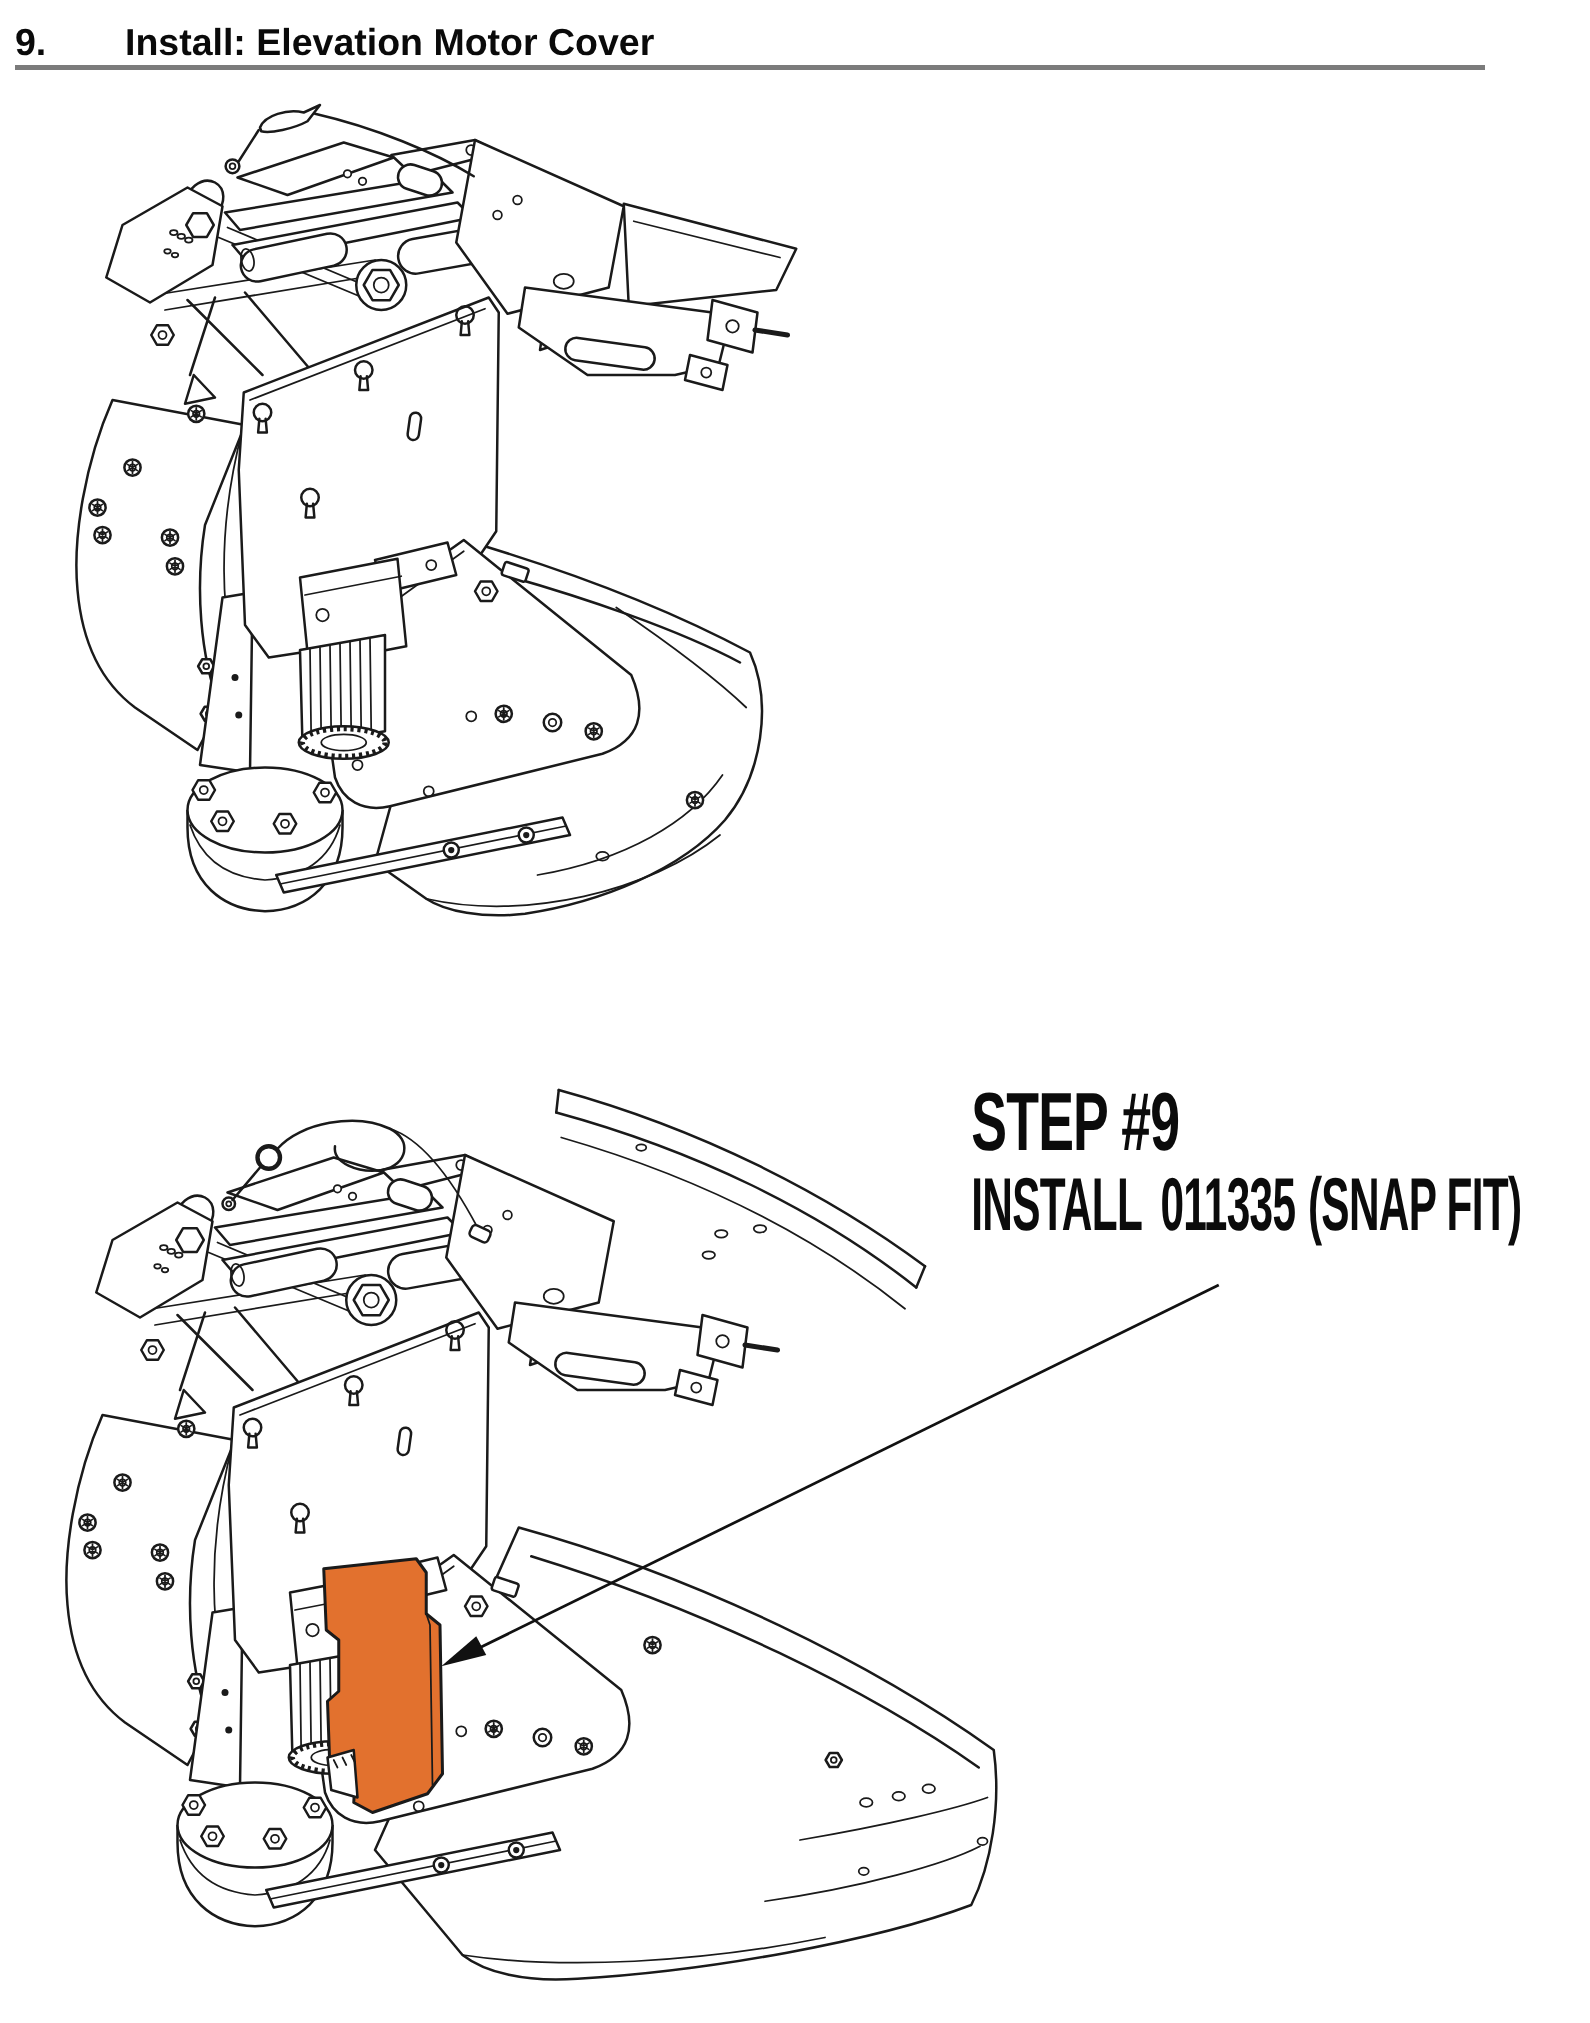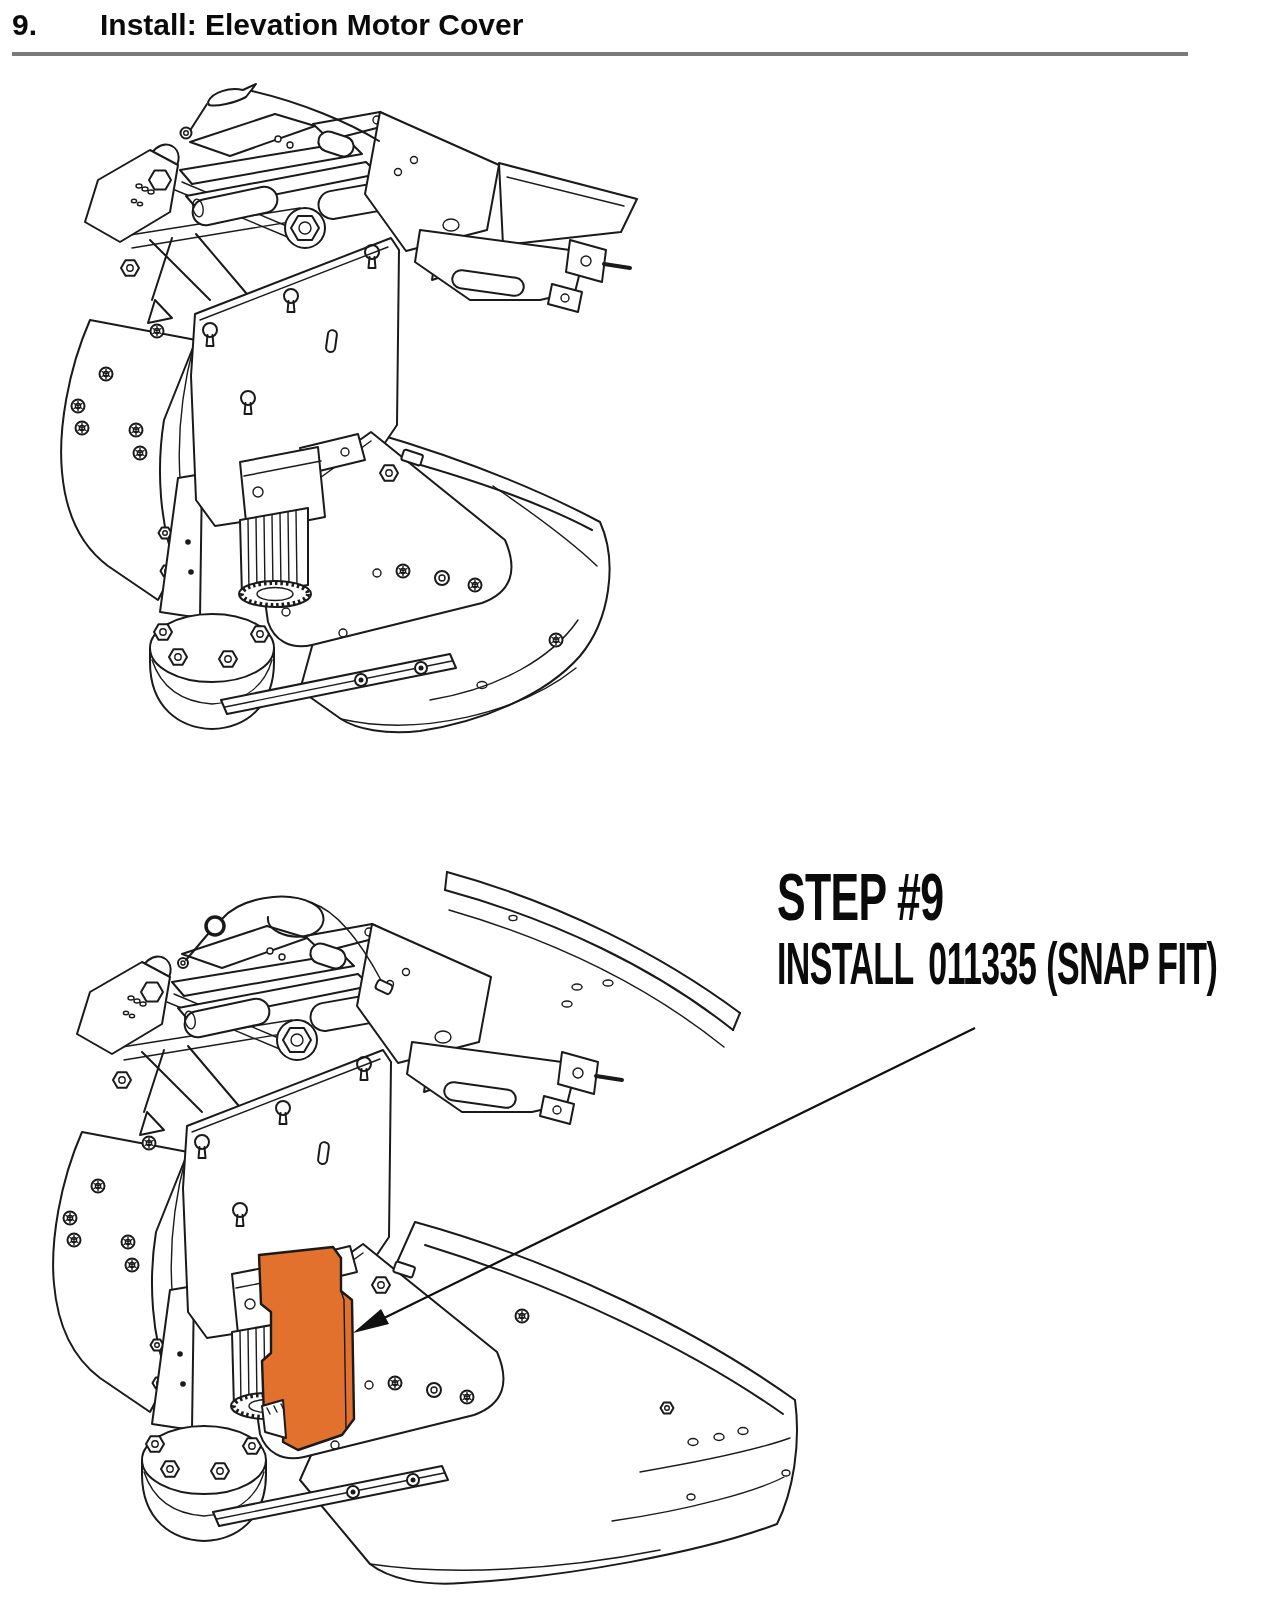--- a/index.html
+++ b/index.html
@@ -1,18 +1,18 @@
 <!DOCTYPE html>
 <html><head>
 <meta charset="utf-8">
 <style>
   html,body{margin:0;padding:0;background:#ffffff}
   .page{position:relative;width:1272px;height:1618px;background:#fff;overflow:hidden;
         font-family:"Liberation Sans",sans-serif;color:#0a0a0a}
-  .hdr{position:absolute;left:12px;top:8px;font-size:30px;font-weight:700;white-space:nowrap}
+  .hdr{position:absolute;left:12px;top:18px;font-size:30px;font-weight:700;white-space:nowrap}
   .hnum{display:inline-block;width:88px}
   .rule{position:absolute;left:12px;top:52px;width:1176px;height:4px;background:#7b7b7b}
   .art{position:absolute;left:0;top:0;width:1272px;height:1618px}
   .callout{position:absolute;left:777px;top:864px;color:#0b0b0b}
   .c1{font-size:66px;line-height:1;font-weight:700;letter-spacing:-1px;
       transform:scaleX(.65);transform-origin:0 0;white-space:nowrap}
   .c2{font-size:60px;line-height:1;font-weight:700;letter-spacing:-1px;margin-top:4px;
       transform:scaleX(.565);transform-origin:0 0;white-space:nowrap}
   .pn{margin-left:26px}
   .fit{margin-left:18px}

